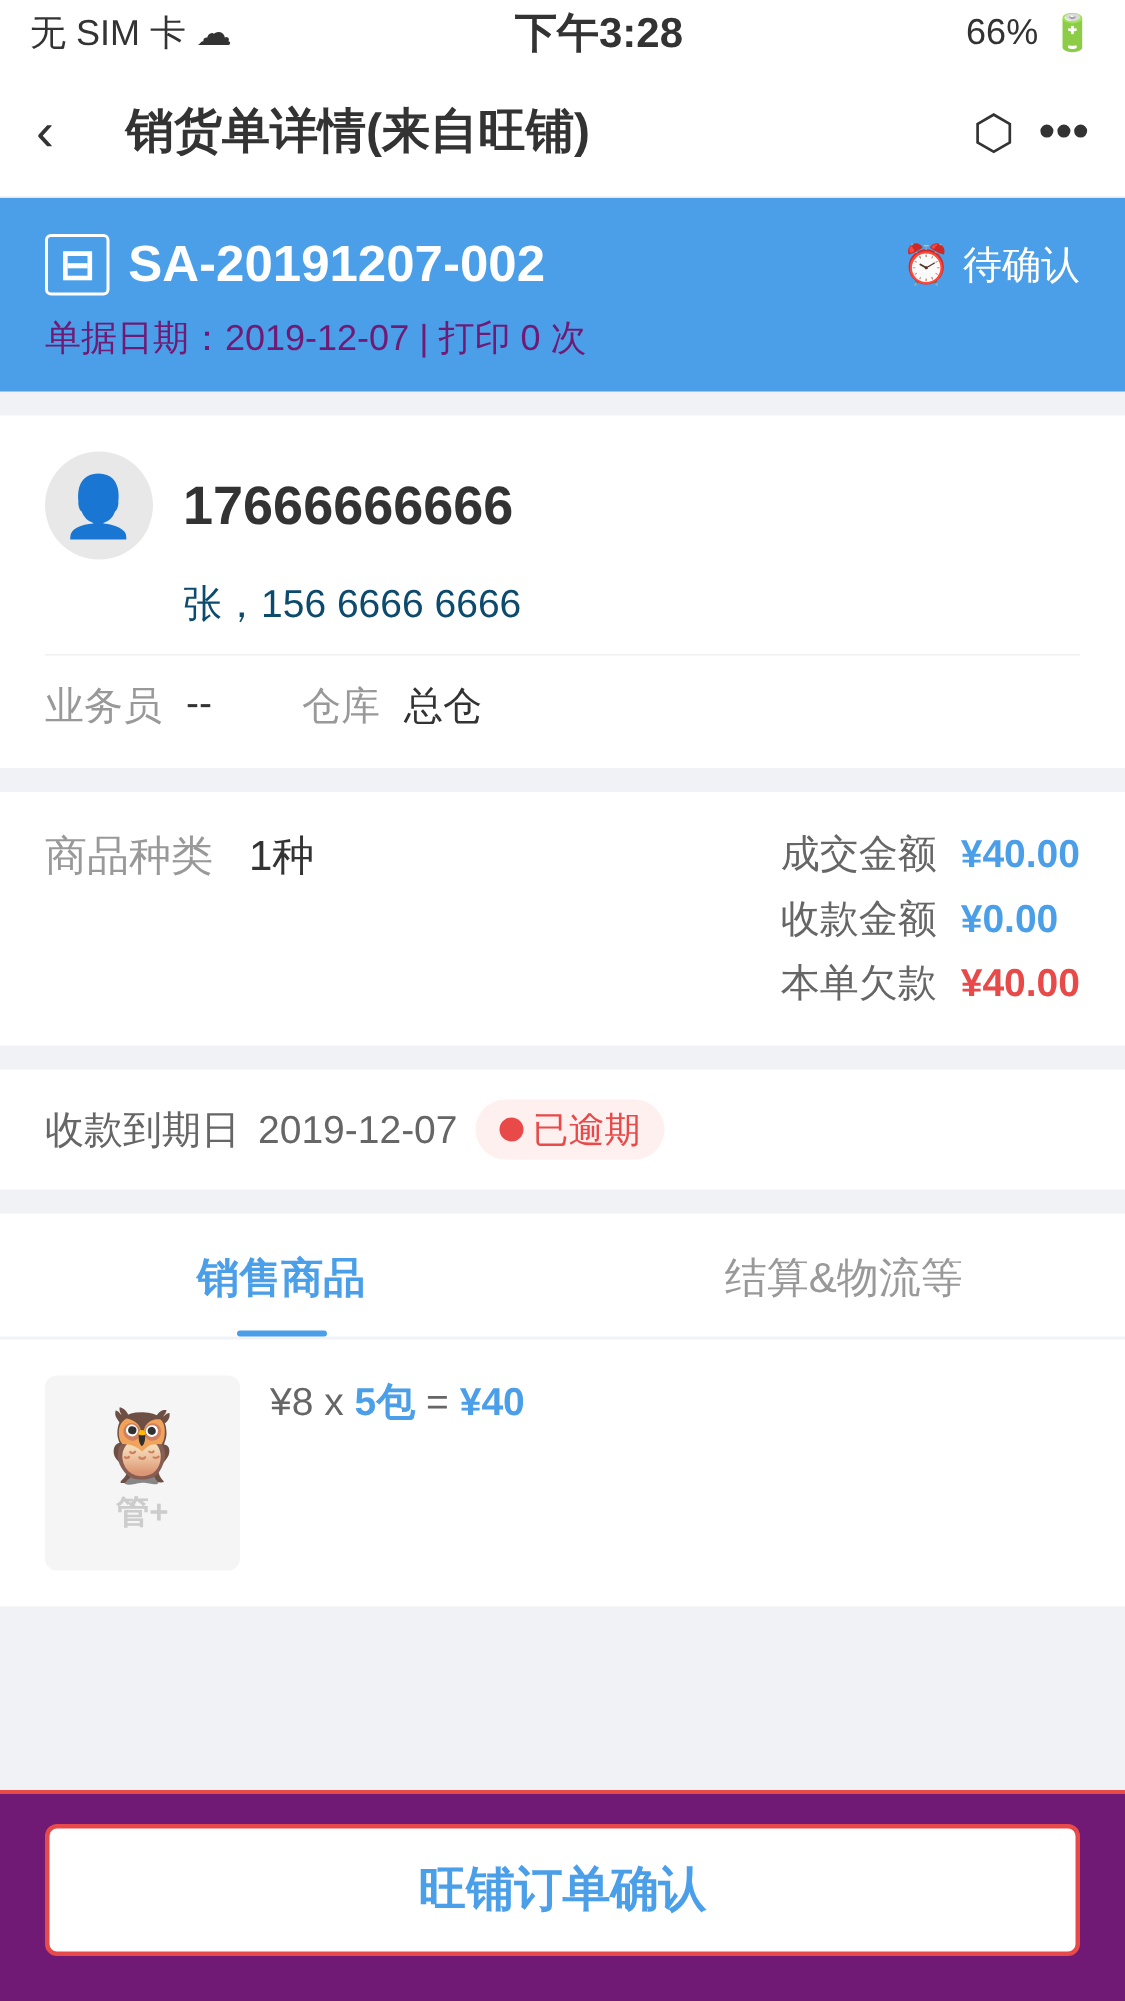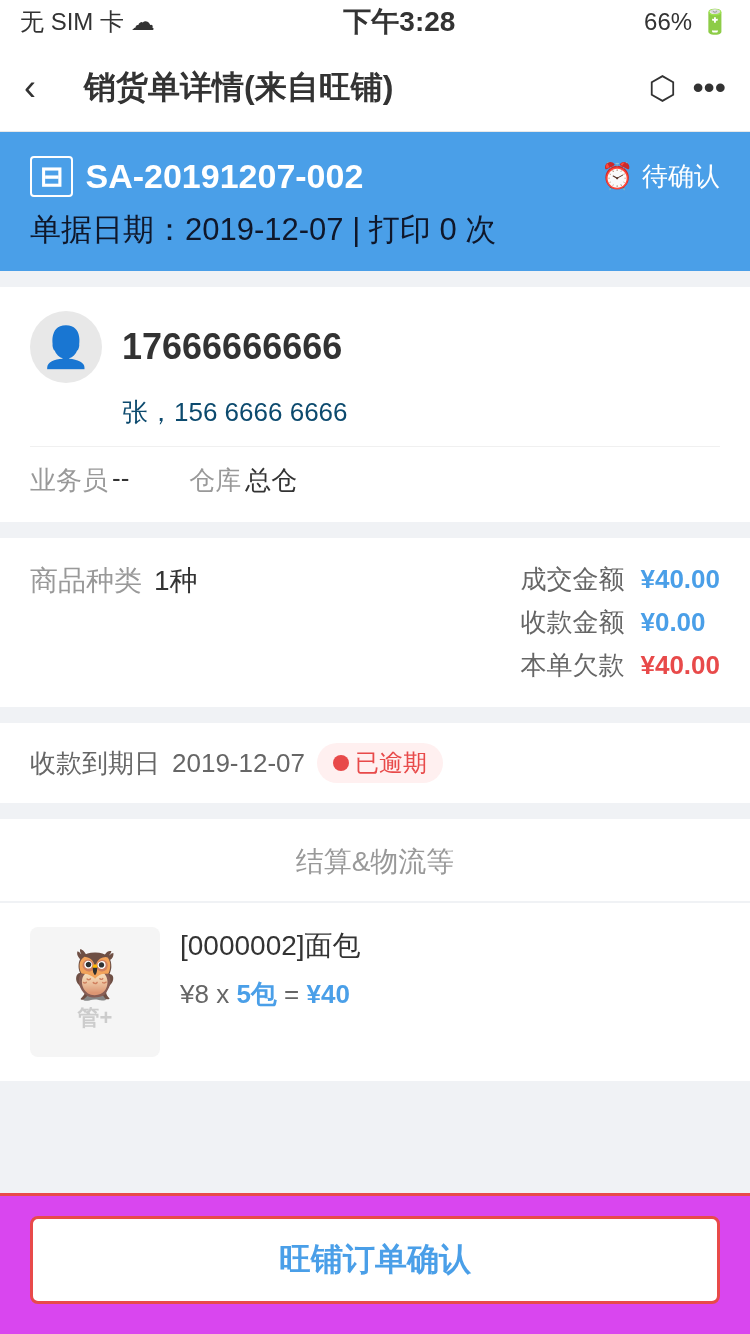--- a/index.html
+++ b/index.html
@@ -85,22 +85,22 @@
       gap: 12px;
     }
     .order-status {
       color: #fff;
       font-size: 26px;
       display: flex;
       align-items: center;
       gap: 8px;
     }
     .order-date {
-      color: #0f172a;
-      font-size: 31px;
+      color: #701a75;
+      font-size: 24px;
     }
 
     
     .customer-card {
       background: #fff;
       padding: 24px 30px;
       margin-bottom: 16px;
     }
     .customer-row {
       display: flex;
@@ -133,21 +133,21 @@
       margin-left: 92px;
       margin-bottom: 12px;
     }
     .customer-meta {
       display: flex;
       margin-left: 0;
       font-size: 26px;
       color: #666;
       gap: 60px;
     }
-    .meta-item { display: flex; gap: 4px; }
+    .meta-item { display: flex; gap: 16px; }
     .meta-label { color: #999; }
     .meta-value { color: #333; }
     .divider { height: 1px; background: #f0f0f0; margin: 16px 0; }
 
     
     .summary-card {
       background: #fff;
       padding: 24px 30px;
       margin-bottom: 16px;
       display: flex;
@@ -270,21 +270,21 @@
       height: 240px;
       background: #f0f2f5;
     }
 
     
     .bottom-button-area {
       position: fixed;
       bottom: 0;
       left: 0;
       width: 750px;
-      background: #d946ef;
+      background: #701a75;
       padding: 20px 30px 30px;
       border-top: 3px solid #e84a4a;
       margin-top: 21px;
     }
     .confirm-btn {
       width: 100%;
       height: 88px;
       border: 3px solid #e84a4a;
       background: #fff;
       color: #4a9fe8;
@@ -381,34 +381,36 @@
 <div class="due-card">
   <span>收款到期日</span>
   <span>2019-12-07</span>
   <span class="overdue-badge">
     <span class="overdue-dot"></span>
     <span>已逾期</span>
   </span>
 </div>
 
 <div class="tabs-container">
+  <div class="tab active">
+    <span>销售商品</span>
+  </div>
   <div class="tab inactive">
     <span>结算&amp;物流等</span>
   </div>
 </div>
 
 <div class="product-card">
   <div class="product-image">
     <div class="product-image-logo">
       <div class="owl-eyes">🦉</div>
       <div class="brand-text">管+</div>
     </div>
   </div>
   <div class="product-info">
-    <div class="product-name">[0000002]面包</div>
     <div class="product-price">
       <span>¥8 x </span><span class="price-quantity">5包</span><span> = </span><span class="price-total">¥40</span>
     </div>
   </div>
 </div>
 
 <div class="bottom-space"></div>
 
 <div class="bottom-button-area">
   <button class="confirm-btn">

